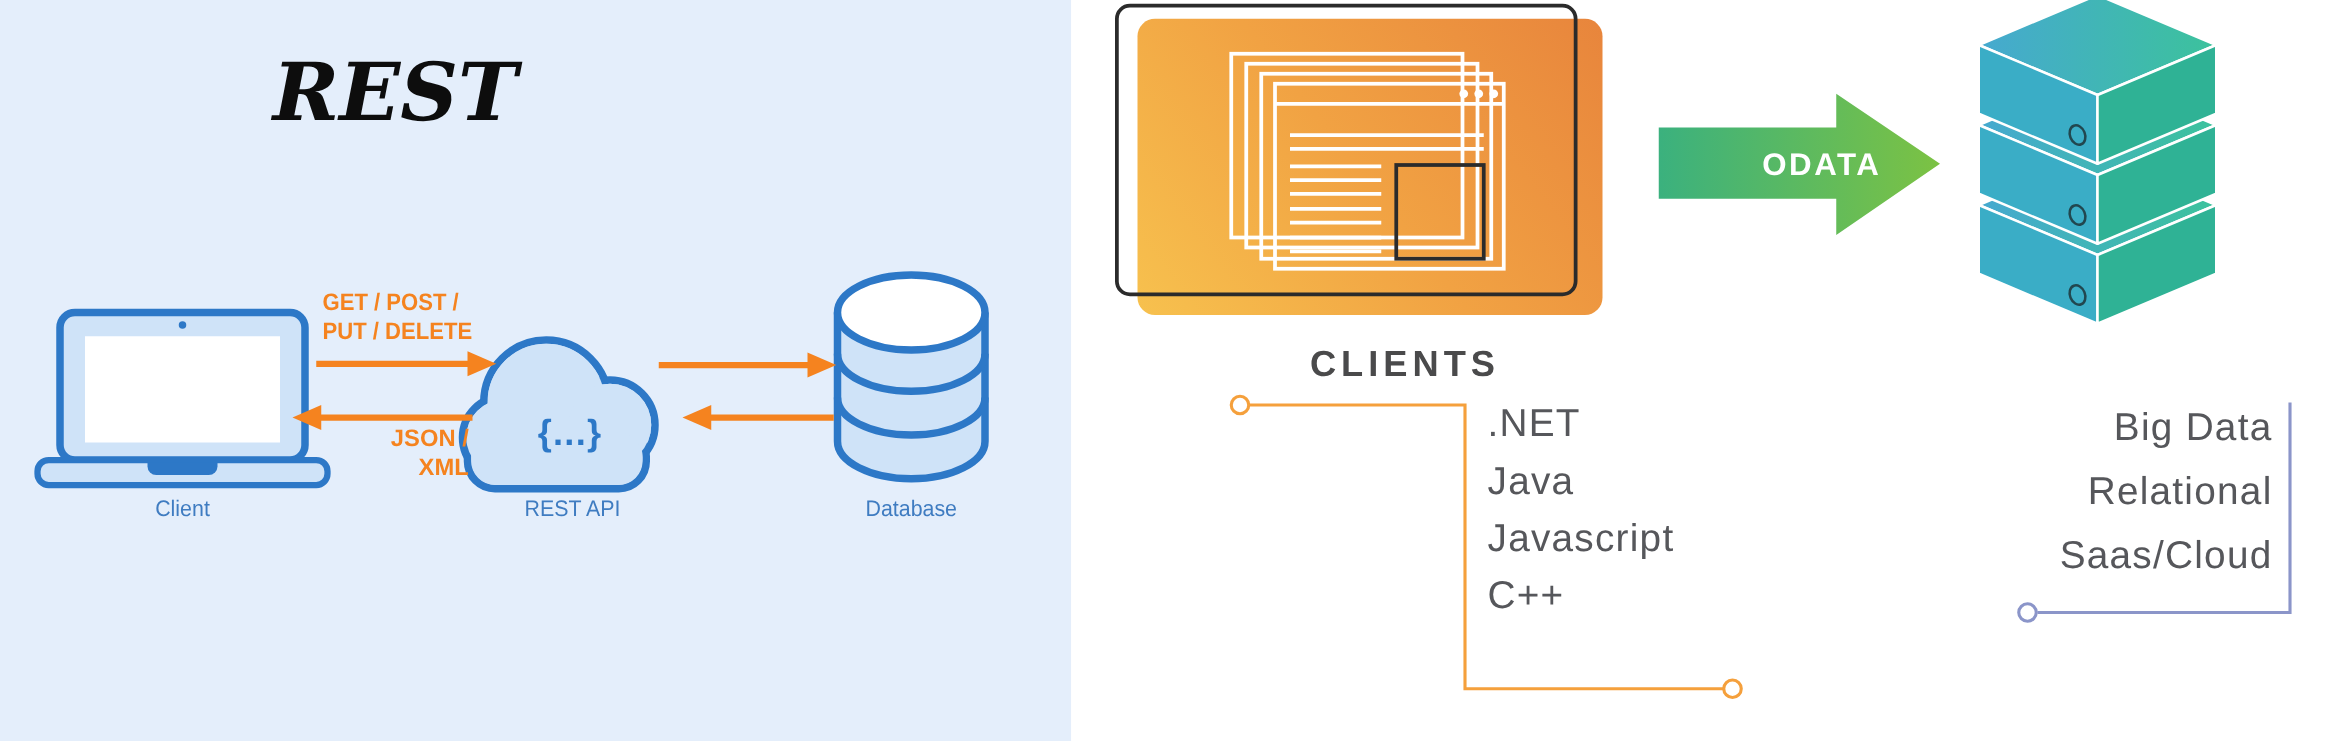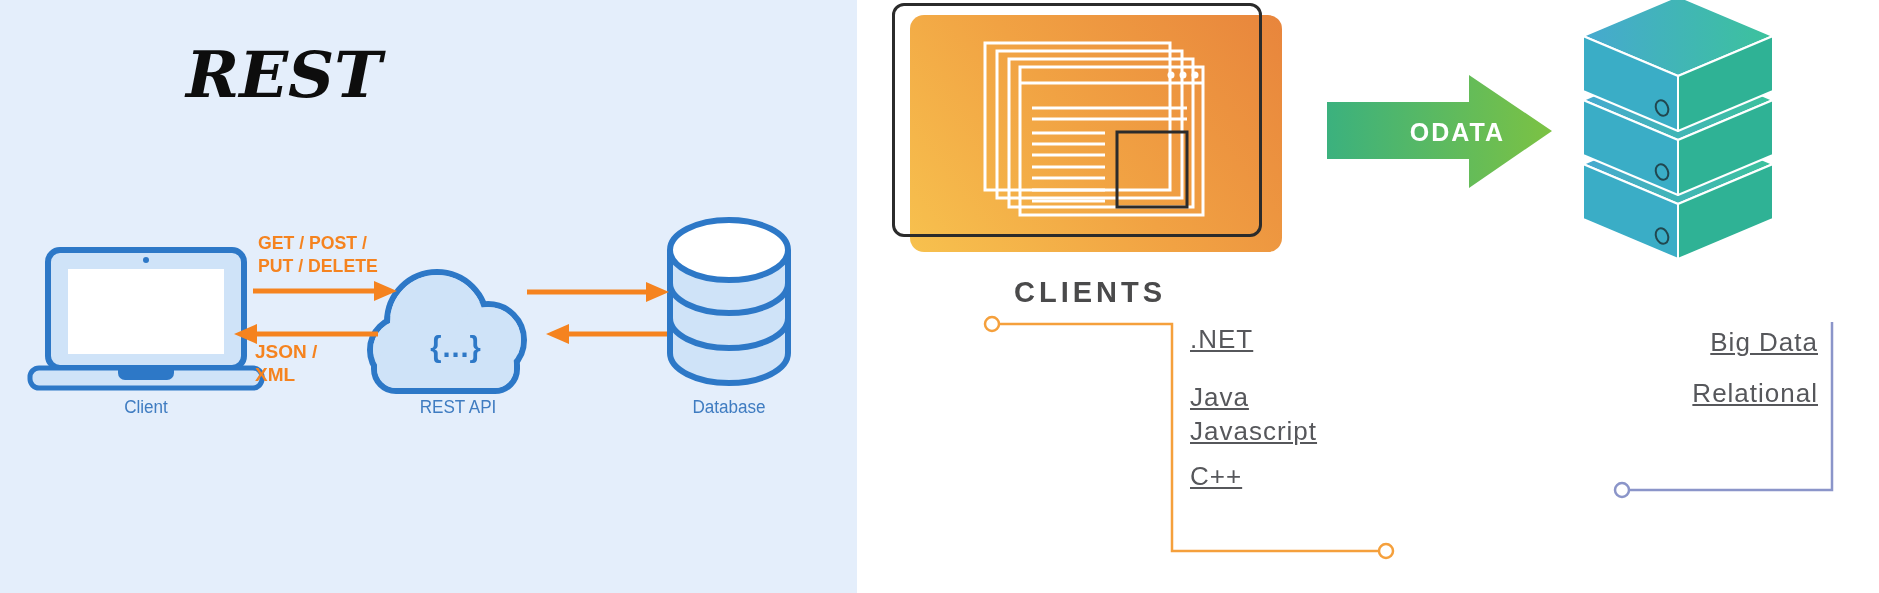--- a/index.html
+++ b/index.html
@@ -2,41 +2,41 @@
 <html><head>
 <meta charset="utf-8">
 <style>
   html,body{margin:0;padding:0;background:#fff;}
   .stage{position:relative;width:1879px;height:593px;background:#ffffff;overflow:hidden;
          font-family:"Liberation Sans",sans-serif;}
   .abs{position:absolute;}
   .panel-rest{left:0;top:0;width:857px;height:593px;background:#e4eefb;}
   .panel-odata{left:857px;top:0;width:1022px;height:593px;background:#ffffff;}
 
-  .rest-title{left:186px;top:40px;width:228px;text-align:left;
+  .rest-title{left:186px;top:40px;width:228px;text-align:right;
     font-family:"DejaVu Serif","Liberation Serif",serif;font-style:italic;font-weight:bold;
     font-size:64px;line-height:1.1;color:#0d0d0d;letter-spacing:0px;}
 
   .node-label{color:#3f7cc1;font-size:18px;text-align:center;transform:scaleX(.95);}
   .api-symbol{color:#2d78c7;font-size:29px;font-weight:bold;text-align:center;letter-spacing:1px;}
 
   .http-label{color:#f5831f;font-weight:bold;font-size:19px;line-height:23px;
     transform:scaleX(.93);transform-origin:left top;white-space:nowrap;}
-  .payload-label{color:#f5831f;font-weight:bold;font-size:19px;line-height:23px;text-align:left;}
+  .payload-label{color:#f5831f;font-weight:bold;font-size:19px;line-height:23px;text-align:right;}
 
   .clients-orange{left:910px;top:15px;width:372px;height:237px;border-radius:14px;
     background:linear-gradient(52deg,#f7c14e 0%,#f1a243 48%,#e8853c 100%);}
   .clients-outline{left:892px;top:3px;width:364px;height:228px;border:3px solid #2b2b2b;border-radius:12px;
     background:transparent;}
 
-  .group-title{font-weight:bold;font-size:29px;color:#4a4a4b;letter-spacing:4px;text-align:center;}
+  .group-title{font-weight:bold;font-size:29px;color:#4a4a4b;letter-spacing:4px;text-align:right;}
   .clients-title{left:980px;top:276px;width:220px;}
   .ds-title{left:1520px;top:274px;width:320px;}
 
-  .list-item{font-size:26px;color:#56575b;letter-spacing:1px;line-height:34px;white-space:nowrap;text-decoration:underline;}
+  .list-item{font-size:31px;color:#56575b;letter-spacing:1px;line-height:34px;white-space:nowrap;}
   .client-item{left:1190px;}
   .source-item{right:61px;text-align:right;}
 
   .odata-label{left:1355px;top:118px;width:150px;text-align:right;color:#ffffff;
     font-weight:bold;font-size:25px;letter-spacing:2px;}
 
   svg.gfx{left:0;top:0;width:1879px;height:593px;pointer-events:none;}
 </style>
 </head>
 <body>
@@ -183,20 +183,21 @@
 
   <div class="abs node-label" style="left:86px;top:397px;width:120px;">Client</div>
   <div class="abs node-label" style="left:398px;top:397px;width:120px;">REST API</div>
   <div class="abs node-label" style="left:669px;top:397px;width:120px;">Database</div>
 
   <div class="abs group-title clients-title">CLIENTS</div>
 
   <div class="abs odata-label">ODATA</div>
 
   <div class="abs list-item client-item" style="top:322px;">.NET</div>
-  <div class="abs list-item client-item" style="top:368px;margin-top:12px;">Java</div>
+  <div class="abs list-item client-item" style="top:368px;">Java</div>
   <div class="abs list-item client-item" style="top:414px;">Javascript</div>
   <div class="abs list-item client-item" style="top:459px;">C++</div>
 
   <div class="abs list-item source-item" style="top:325px;margin-left:15px;">Big Data</div>
   <div class="abs list-item source-item" style="top:376px;">Relational</div>
+  <div class="abs list-item source-item" style="top:427px;">Saas/Cloud</div>
 
 </div>
 
 </body></html>

